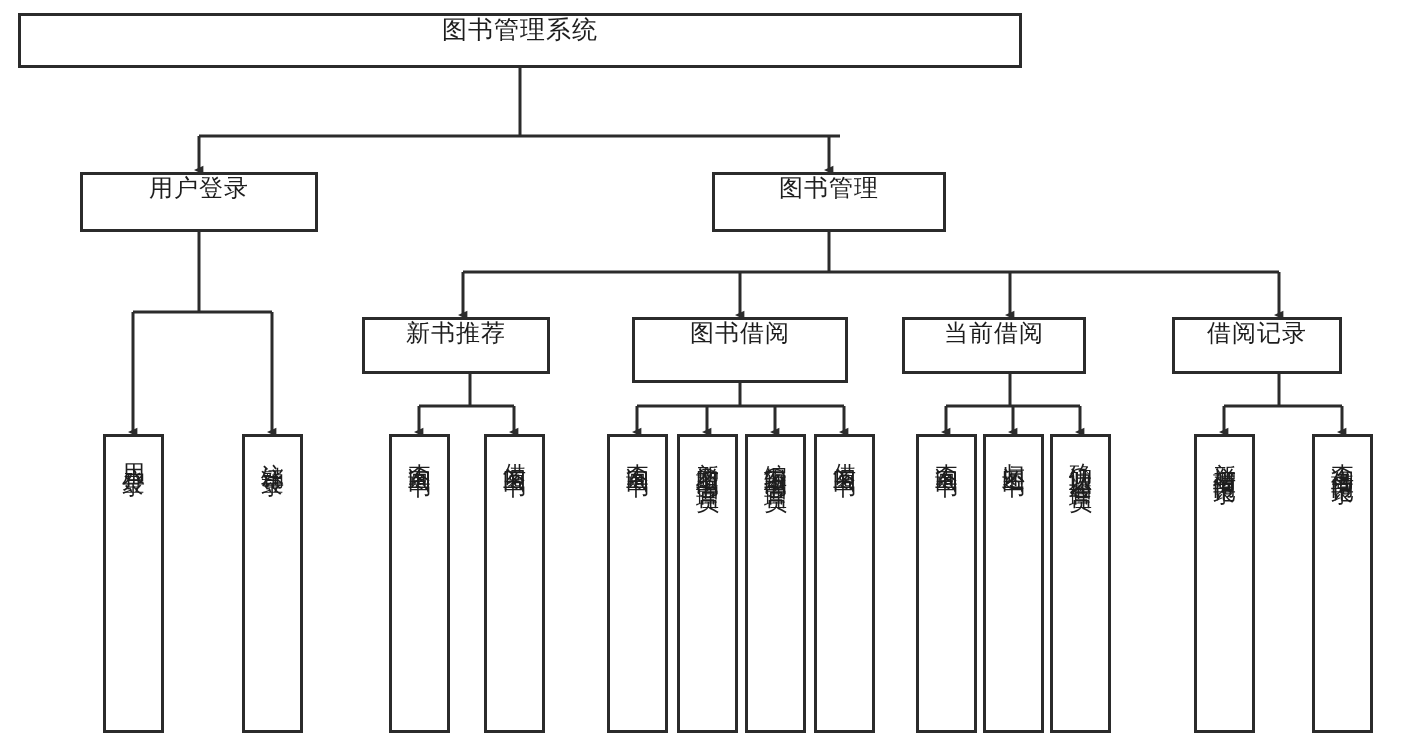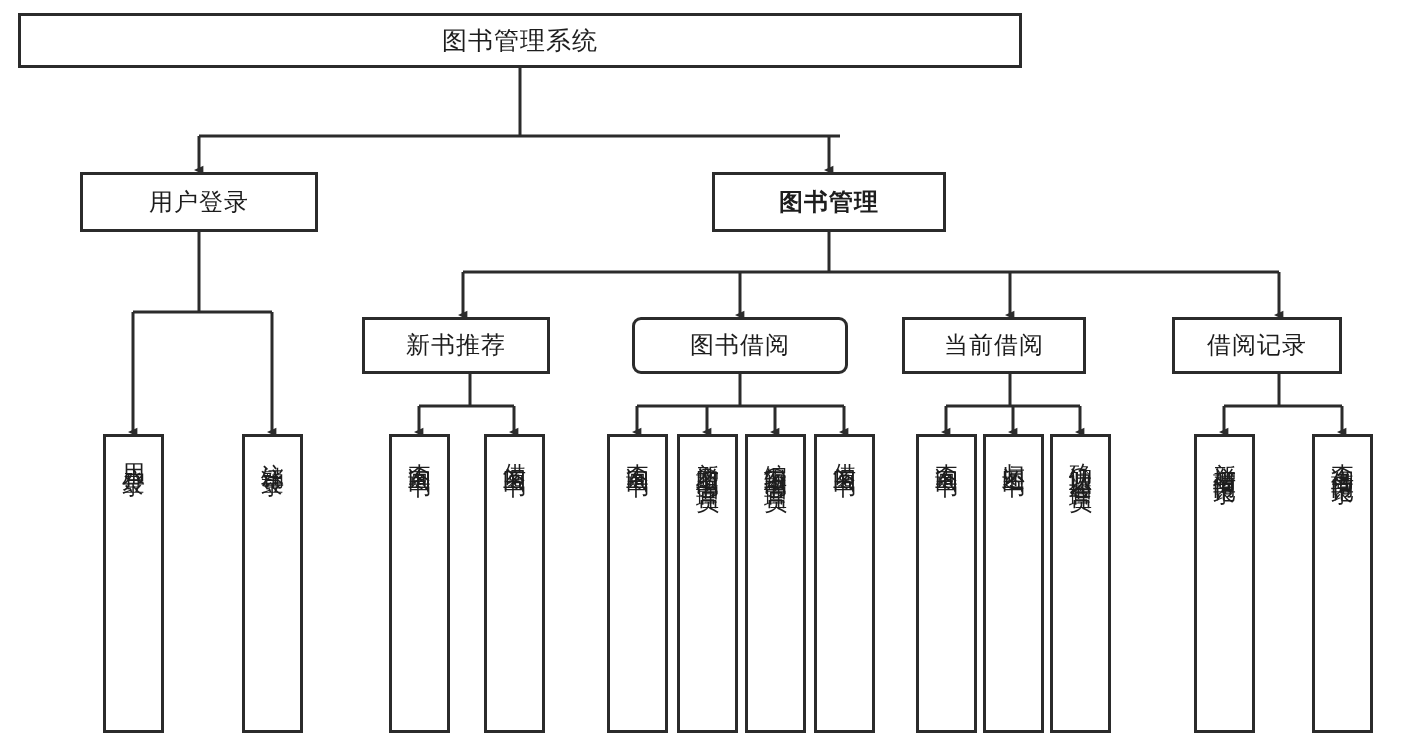--- a/index.html
+++ b/index.html
@@ -24,21 +24,21 @@
     top: 0;
     width: 1405px;
     height: 747px;
   }
   .node {
     position: absolute;
     box-sizing: border-box;
     border: 3px solid #2b2b2b;
     background: #ffffff;
     display: flex;
-    align-items: center;
+    align-items: flex-start;
     justify-content: center;
     z-index: 3;
   }
   .node-label {
     color: #1d1d1d;
     font-size: 24px;
     line-height: 1.12;
     letter-spacing: 1px;
     white-space: nowrap;
   }
@@ -125,28 +125,28 @@
     </g>
   </svg>
 
   <div class="node root" style="left:18px; top:13px; width:1004px; height:55px;">
     <span class="node-label">图书管理系统</span>
   </div>
 
   <div class="node" style="left:80px; top:172px; width:238px; height:60px;">
     <span class="node-label">用户登录</span>
   </div>
-  <div class="node" style="left:712px; top:172px; width:234px; height:60px;font-weight:bold;">
+  <div class="node" style="left:712px; top:172px; width:234px; height:60px;">
     <span class="node-label">图书管理</span>
   </div>
 
   <div class="node" style="left:362px; top:317px; width:188px; height:57px;">
     <span class="node-label">新书推荐</span>
   </div>
-  <div class="node" style="left:632px; top:317px; width:216px; height:57px;border-radius:9px;">
+  <div class="node" style="left:632px; top:317px; width:216px; height:66px;">
     <span class="node-label">图书借阅</span>
   </div>
   <div class="node" style="left:902px; top:317px; width:184px; height:57px;">
     <span class="node-label">当前借阅</span>
   </div>
   <div class="node" style="left:1172px; top:317px; width:170px; height:57px;">
     <span class="node-label">借阅记录</span>
   </div>
 
   <div class="node leaf" style="left:103px; top:434px; width:61px; height:299px;">

